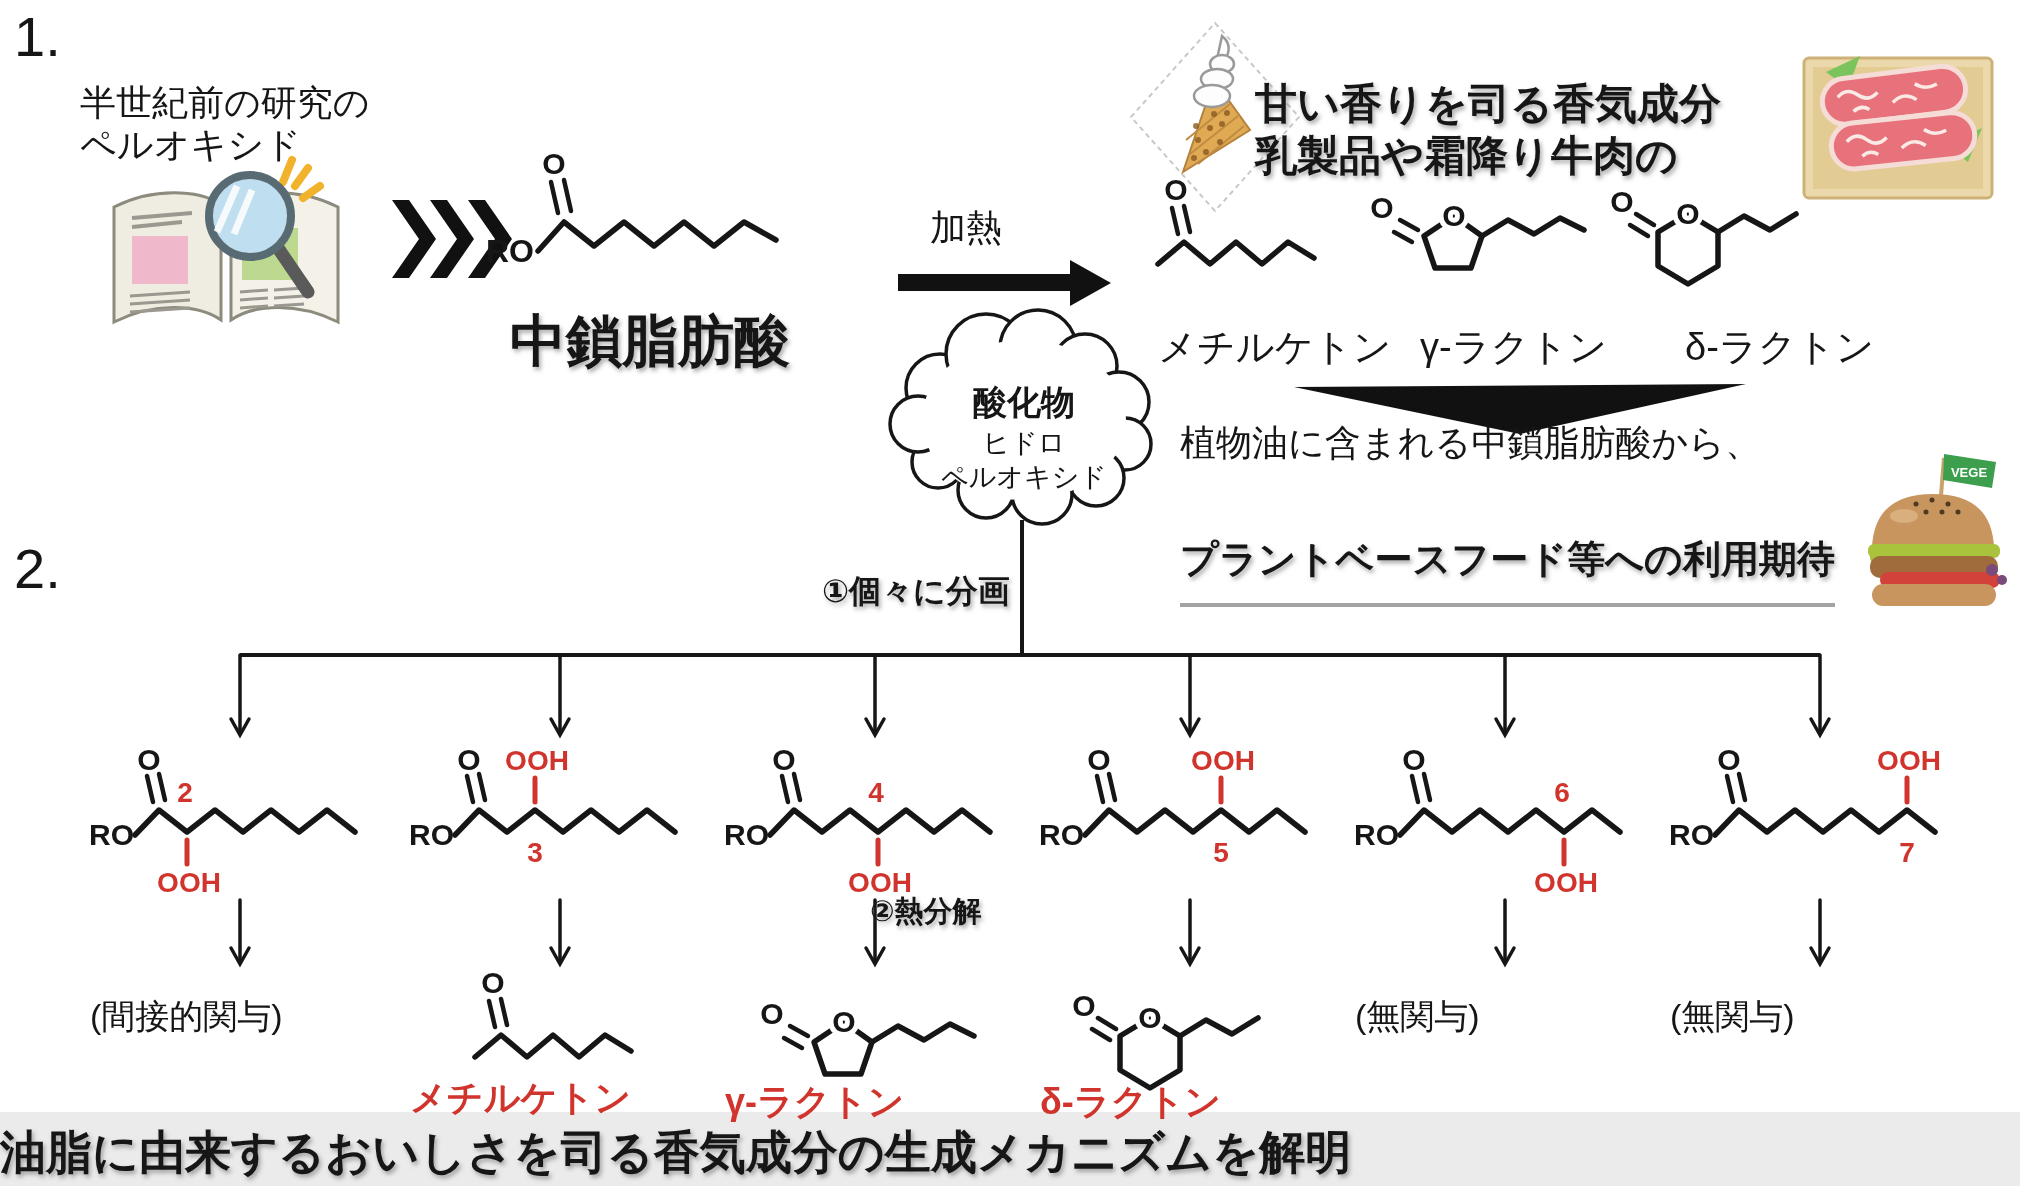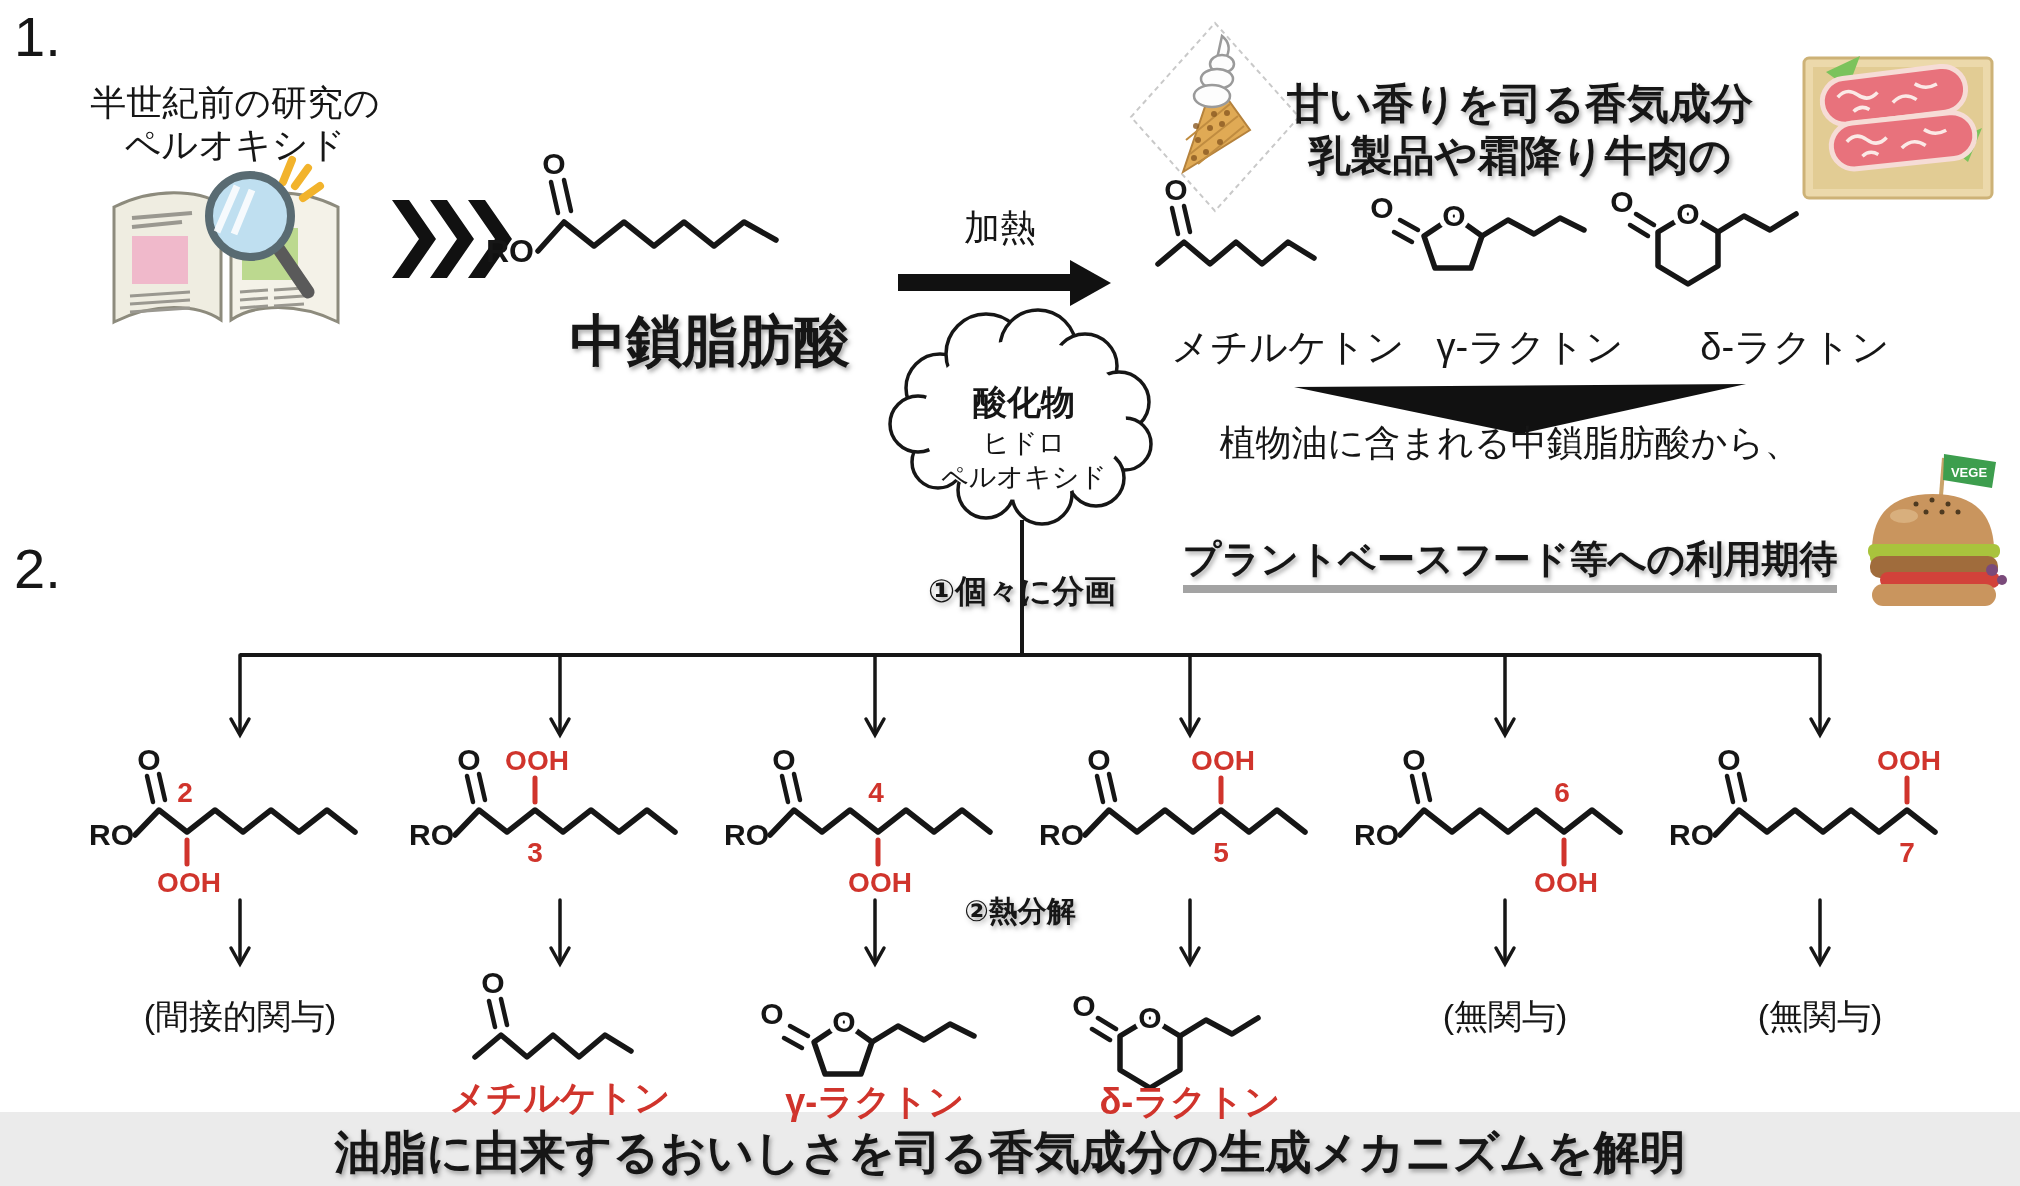--- a/index.html
+++ b/index.html
@@ -1,23 +1,23 @@
 <!DOCTYPE html>
 <html><head>
 <meta charset="utf-8">
 <style>
   html,body{margin:0;padding:0;background:#fff}
   #stage{position:relative;width:2020px;height:1186px;background:#ffffff;
          font-family:"Liberation Sans","DejaVu Sans",sans-serif;color:#161616;overflow:hidden}
   .abs{position:absolute}
-  .c{text-align:center}
+  .c{text-align:left}
   .b{font-weight:700}
   .sh{text-shadow:2px 3px 4px rgba(90,90,90,.5)}
   .red{color:#d0342c}
-  .ul{display:inline-block;border-bottom:8px solid #a3a3a3;padding-bottom:0}
+  .ul{display:inline-block;border-bottom:4px solid #a3a3a3;padding-bottom:18px}
   .ul5{display:inline-block;border-bottom:5px solid #111;padding-bottom:4px}
   svg{display:block;overflow:visible}
   svg text{font-family:"Liberation Sans","DejaVu Sans",sans-serif}
   .bk{stroke:#161616;stroke-width:5.5;fill:none;stroke-linecap:round;stroke-linejoin:round}
   .bk2{stroke-width:4.5}
   .rd{stroke:#d0342c;stroke-width:5;fill:none;stroke-linecap:round}
   .at{font-size:30px;font-weight:700;fill:#161616;text-anchor:middle}
   .atl{text-anchor:start}
   .rt{font-size:28px;font-weight:700;fill:#d0342c;text-anchor:middle}
   .num{font-size:28px;font-weight:700;fill:#d0342c;text-anchor:middle}

